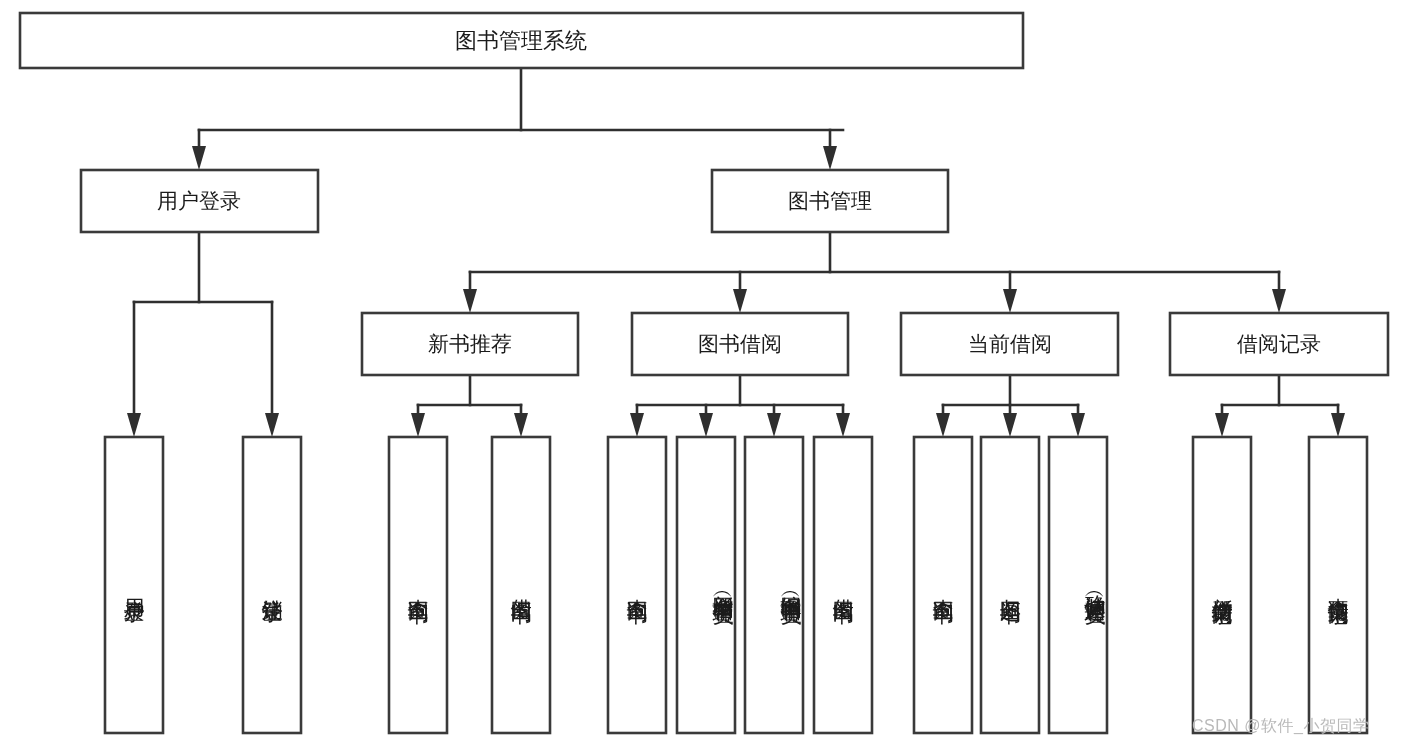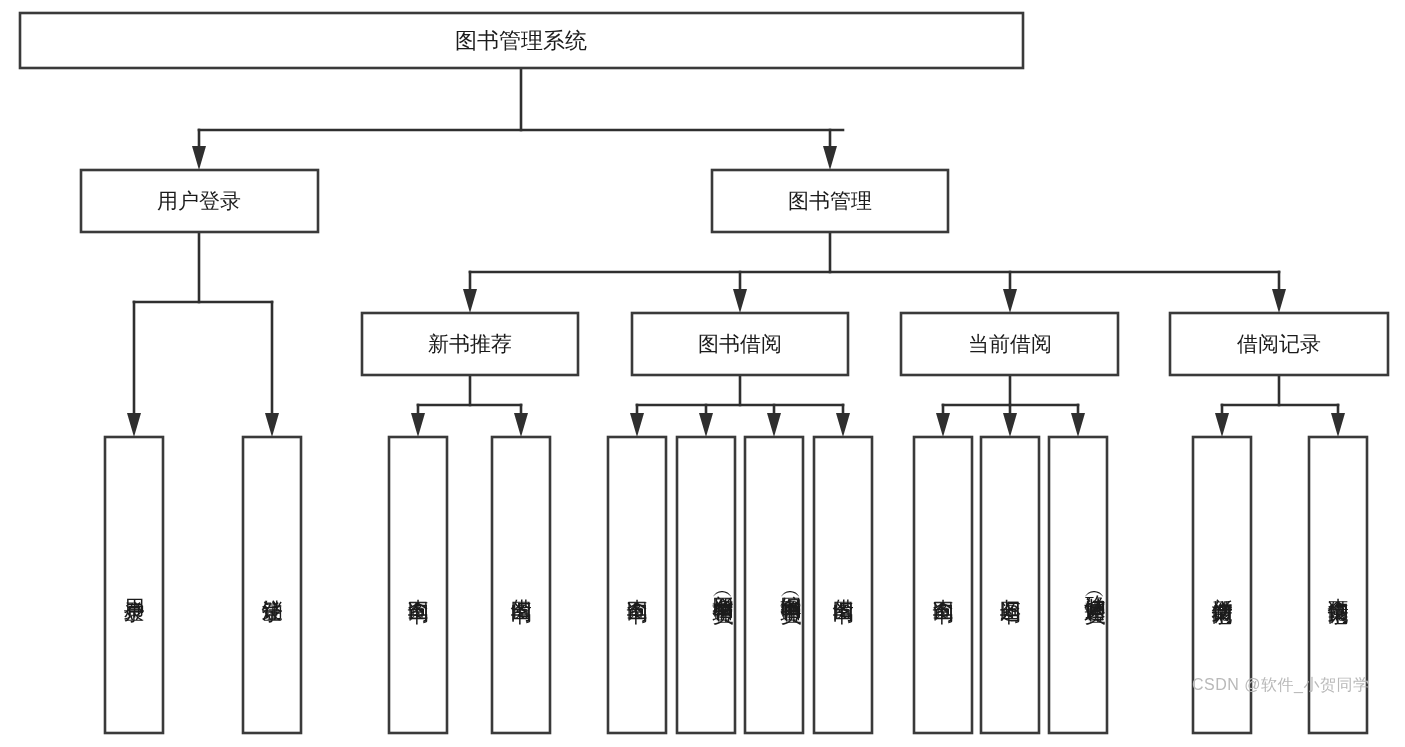--- a/index.html
+++ b/index.html
@@ -64,21 +64,21 @@
     line-height: 1.16;
     color: #1b1b1b;
     letter-spacing: 1.5px;
     text-align: center;
     white-space: nowrap;
     pointer-events: none;
   }
   .watermark {
     position: absolute;
     left: 1192px;
-    top: 675px;
+    top: 716px;
     font-family: "Liberation Sans", "DejaVu Sans", sans-serif;
     font-size: 16px;
     color: #b9b9b9;
     white-space: nowrap;
     letter-spacing: 0.5px;
   }
 </style>
 </head>
 <body>
 

